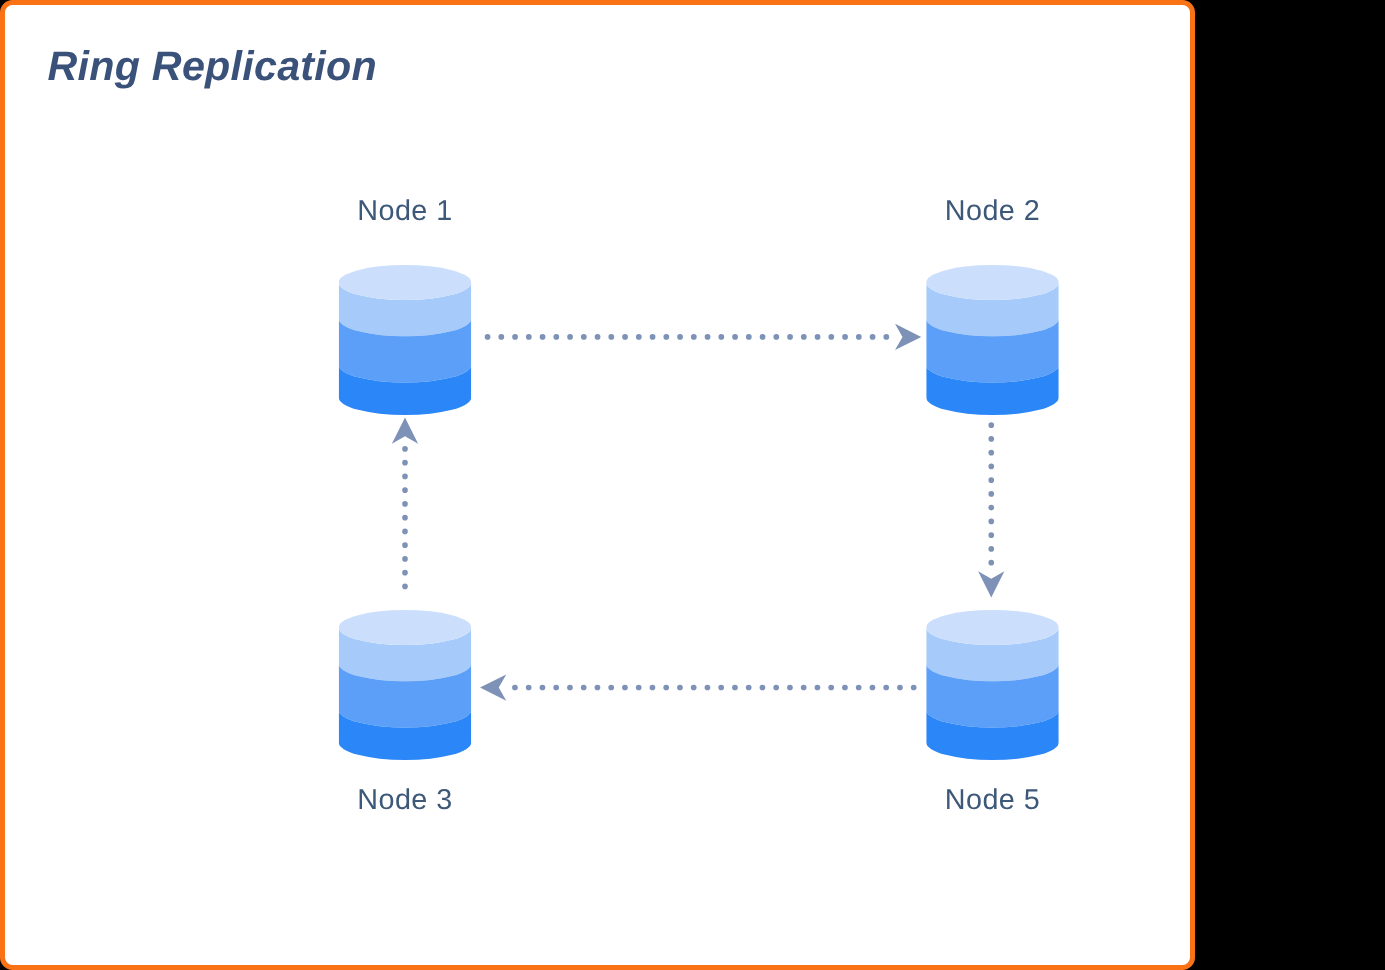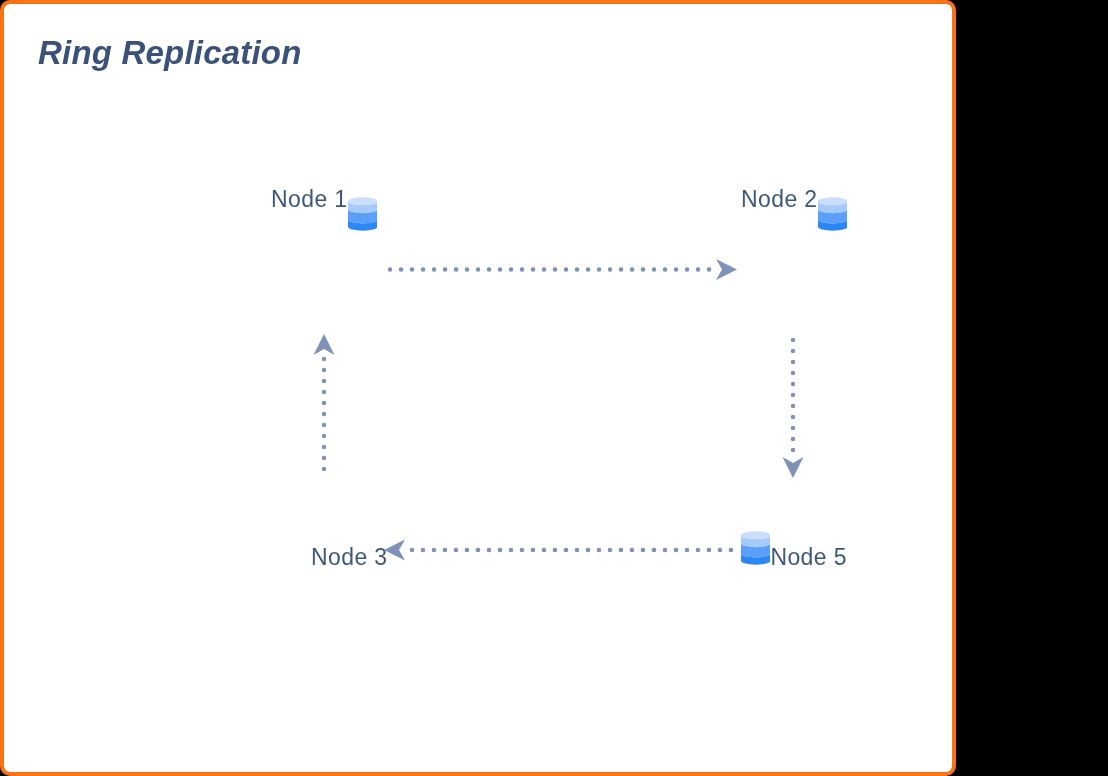--- a/index.html
+++ b/index.html
@@ -39,36 +39,36 @@
     left: 0;
     top: 0;
     width: 1108px;
     height: 776px;
     pointer-events: none;
   }
   .node {
     position: absolute;
     width: 106px;
     display: flex;
-    flex-direction: row;
+    flex-direction: column;
     align-items: center;
   }
   .node-label {
     font-size: 23px;
     line-height: 28px;
     letter-spacing: 0.4px;
     color: #3d5878;
     white-space: nowrap;
   }
   .node-top .node-label    { margin-bottom: 30px; }
   .node-bottom .node-label { margin-top: 17px; }
   .cylinder { display: block; width: 106px; height: 120px; }
   .pos-node1 { left: 267px; top: 150px; }
   .pos-node2 { left: 737px; top: 150px; }
-  .pos-node3 { left: 267px; top: 484px; gap: 40px; }
+  .pos-node3 { left: 267px; top: 484px; }
   .pos-node4 { left: 737px; top: 484px; }
 </style>
 </head>
 <body>
 
 <div class="card">
   <h1 class="title">Ring Replication</h1>
 
   <div class="diagram">
 

